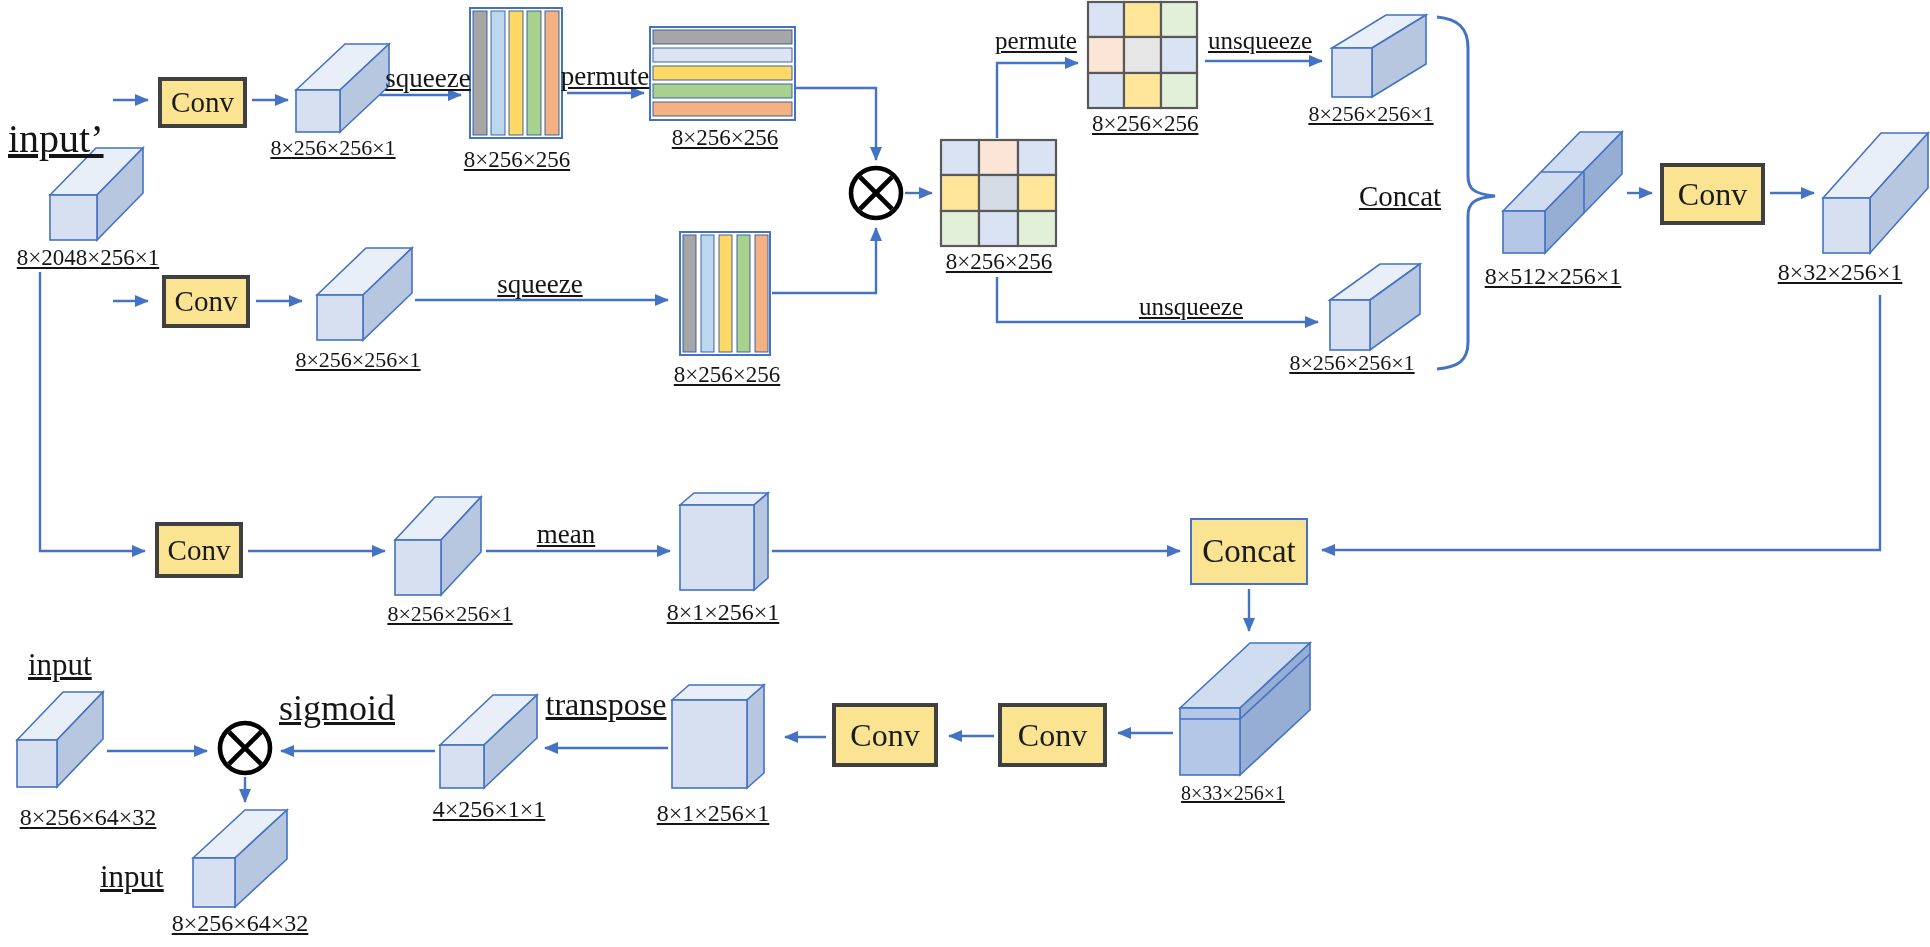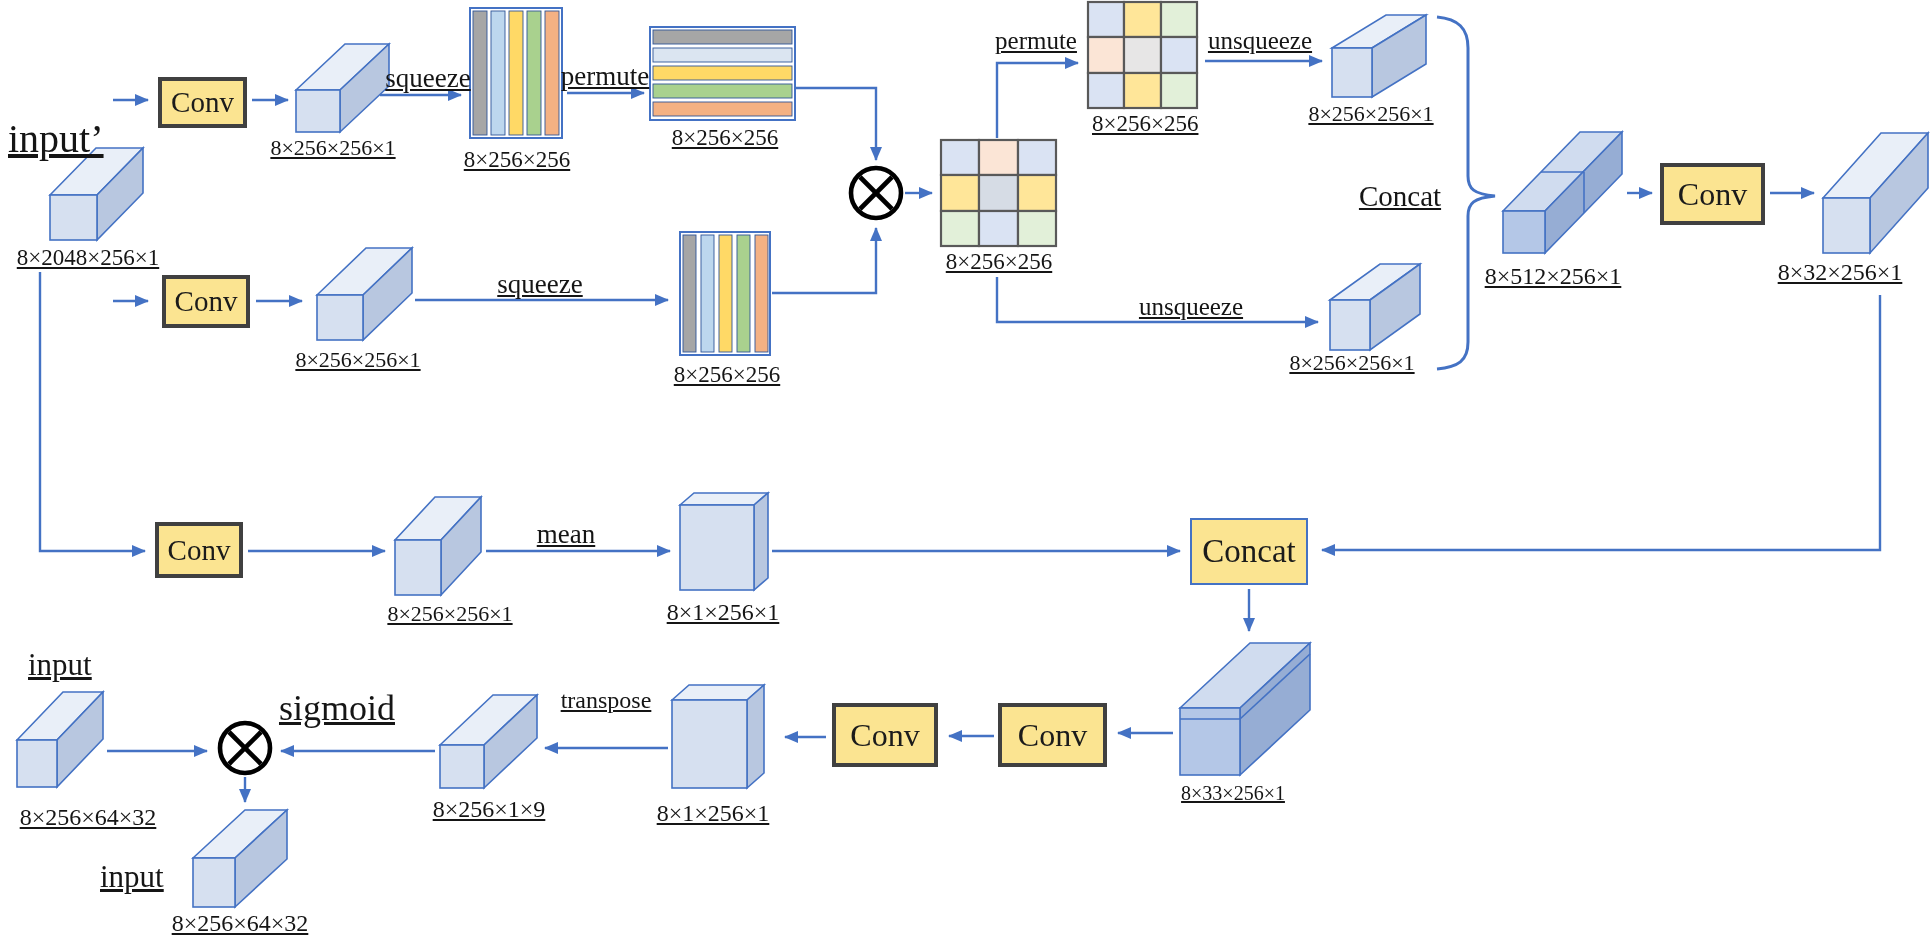--- a/index.html
+++ b/index.html
@@ -253,22 +253,22 @@
 <div class="lbl" style="left:1740px;top:260px;width:200px;font-size:24px;">8×32×256×1</div>
 <div class="lbl" style="left:1091px;top:294px;width:200px;font-size:25px;">unsqueeze</div>
 <div class="lbl" style="left:1252px;top:351px;width:200px;font-size:22px;">8×256×256×1</div>
 <div class="lbl" style="left:258px;top:348px;width:200px;font-size:22px;">8×256×256×1</div>
 <div class="lbl" style="left:440px;top:270px;width:200px;font-size:27px;">squeeze</div>
 <div class="lbl" style="left:627px;top:363px;width:200px;font-size:23px;">8×256×256</div>
 <div class="lbl" style="left:350px;top:602px;width:200px;font-size:22px;">8×256×256×1</div>
 <div class="lbl" style="left:466px;top:514px;width:200px;font-size:27px;margin-top:6px;">mean</div>
 <div class="lbl" style="left:623px;top:600px;width:200px;font-size:24px;">8×1×256×1</div>
 <div class="lbl" style="left:1133px;top:783px;width:200px;font-size:20px;">8×33×256×1</div>
-<div class="lbl" style="left:506px;top:688px;width:200px;font-size:24px;">transpose</div>
+<div class="lbl" style="left:506px;top:688px;width:200px;font-size:32px;">transpose</div>
 <div class="lbl" style="left:613px;top:801px;width:200px;font-size:24px;">8×1×256×1</div>
 <div class="lbl" style="left:237px;top:690px;width:200px;font-size:36px;">sigmoid</div>
-<div class="lbl" style="left:389px;top:797px;width:200px;font-size:24px;">8×256×1×9</div>
+<div class="lbl" style="left:389px;top:797px;width:200px;font-size:24px;">4×256×1×1</div>
 <div class="lbl" style="left:28px;top:649px;font-size:31px;text-align:left;">input</div>
 <div class="lbl" style="left:-12px;top:805px;width:200px;font-size:24px;">8×256×64×32</div>
 <div class="lbl" style="left:100px;top:861px;font-size:31px;text-align:left;">input</div>
 <div class="lbl" style="left:140px;top:911px;width:200px;font-size:24px;">8×256×64×32</div>
 
 </div>
 
 </body></html>

